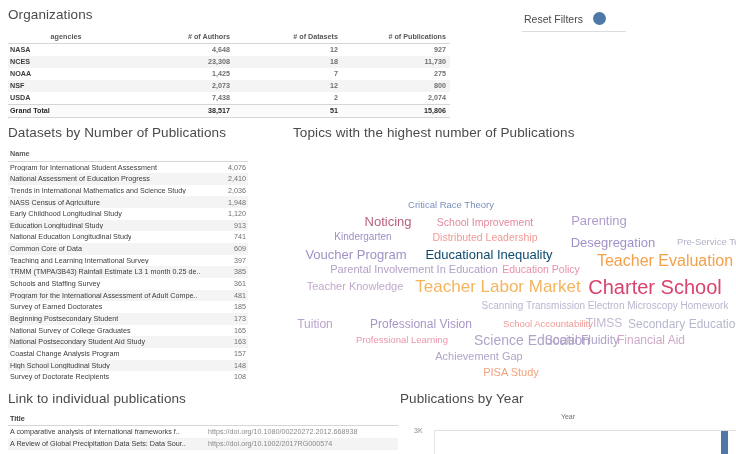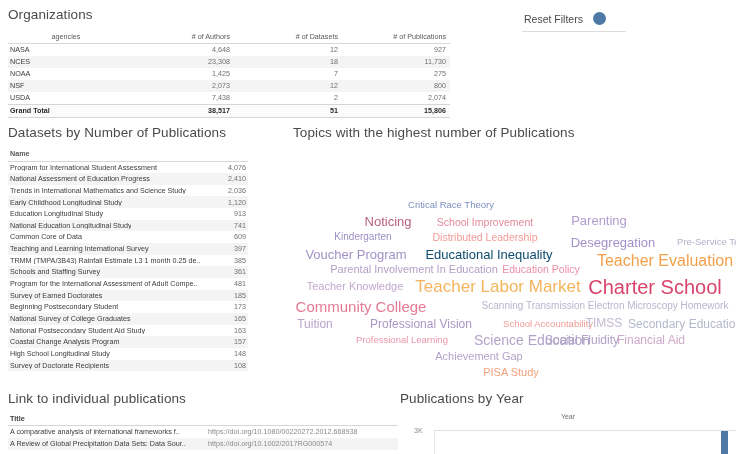--- a/index.html
+++ b/index.html
@@ -23,21 +23,21 @@
     white-space: nowrap;
   }
 
   
   .org-wrap { position:absolute; left:8px; top:8px; width:442px; }
   .org-title { margin-bottom: 9px; }
   table.tbl { border-collapse: collapse; width: 100%; table-layout: fixed; }
   table.tbl th, table.tbl td {
     font-size: 7.2px;
     color: #6f6f6f;
-    font-weight: 400;
+    font-weight: 700;
     padding: 2.2px 4px 2.2px 2px;
     line-height: 1.05;
     white-space: nowrap;
     overflow: hidden;
   }
   table.tbl th {
     color: #59595b;
     border-bottom: 1px solid #d6d6d6;
     padding-bottom: 3px;
     font-size: 7.2px;
@@ -205,20 +205,24 @@
           <span class="nm">Program for International Student Assessment</span>
           <span class="vl">4,076</span>
         </div>
         <div class="ds-row">
           <span class="nm">National Assessment of Education Progress</span>
           <span class="vl">2,410</span>
         </div>
         <div class="ds-row">
           <span class="nm">Trends in International Mathematics and Science Study</span>
           <span class="vl">2,036</span>
+        </div>
+        <div class="ds-row">
+          <span class="nm">NASS Census of Agriculture</span>
+          <span class="vl">1,948</span>
         </div>
         <div class="ds-row">
           <span class="nm">Early Childhood Longitudinal Study</span>
           <span class="vl">1,120</span>
         </div>
         <div class="ds-row">
           <span class="nm">Education Longitudinal Study</span>
           <span class="vl">913</span>
         </div>
         <div class="ds-row">
@@ -288,21 +292,20 @@
         <span style="left: 320px; top: 98px; font-size: 13px; color: rgb(162, 145, 200);">Desegregation</span>
         <span style="left: 427px; top: 98px; font-size: 9.5px; color: rgb(176, 178, 200);">Pre-Service Teacher</span>
         <span style="left: 63px; top: 110px; font-size: 13px; color: rgb(161, 145, 198);">Voucher Program</span>
         <span style="left: 196px; top: 110px; font-size: 13px; color: #0c4a6e;">Educational Inequality</span>
         <span style="left: 372px; top: 117px; font-size: 16px; color: rgb(244, 160, 74);">Teacher Evaluation</span>
         <span style="left: 121px; top: 125px; font-size: 11px; color: rgb(179, 160, 198);">Parental Involvement In Education</span>
         <span style="left: 248px; top: 125px; font-size: 10.5px; color: rgb(235, 143, 168);">Education Policy</span>
         <span style="left: 62px; top: 142px; font-size: 11px; color: rgb(195, 169, 206);">Teacher Knowledge</span>
         <span style="left: 205px; top: 142px; font-size: 17px; color: rgb(245, 180, 94);">Teacher Labor Market</span>
         <span style="left: 362px; top: 143px; font-size: 20px; color: rgb(217, 67, 108);">Charter School</span>
-        <span style="left: 68px; top: 162px; font-size: 15px; color: rgb(230, 122, 148);">Community College</span>
         <span style="left: 312px; top: 162px; font-size: 10px; color: rgb(183, 182, 207);">Scanning Transmission Electron Microscopy Homework</span>
         <span style="left: 22px; top: 180px; font-size: 12px; color: rgb(185, 163, 204);">Tuition</span>
         <span style="left: 128px; top: 180px; font-size: 12px; color: rgb(169, 150, 198);">Professional Vision</span>
         <span style="left: 255px; top: 180px; font-size: 9.5px; color: rgb(240, 154, 150);">School Accountability</span>
         <span style="left: 311px; top: 179px; font-size: 12px; color: rgb(196, 185, 212);">TIMSS</span>
         <span style="left: 392px; top: 180px; font-size: 12px; color: rgb(181, 183, 204);">Secondary Education</span>
         <span style="left: 109px; top: 196px; font-size: 9.5px; color: rgb(235, 148, 171);">Professional Learning</span>
         <span style="left: 203px; top: 196px; font-size: 14px; color: rgb(178, 163, 201); margin-left: 36px;">Science Education</span>
         <span style="left: 289px; top: 196px; font-size: 12px; color: rgb(176, 162, 201);">Social Fluidity</span>
         <span style="left: 358px; top: 196px; font-size: 12px; color: rgb(207, 169, 203);">Financial Aid</span>

